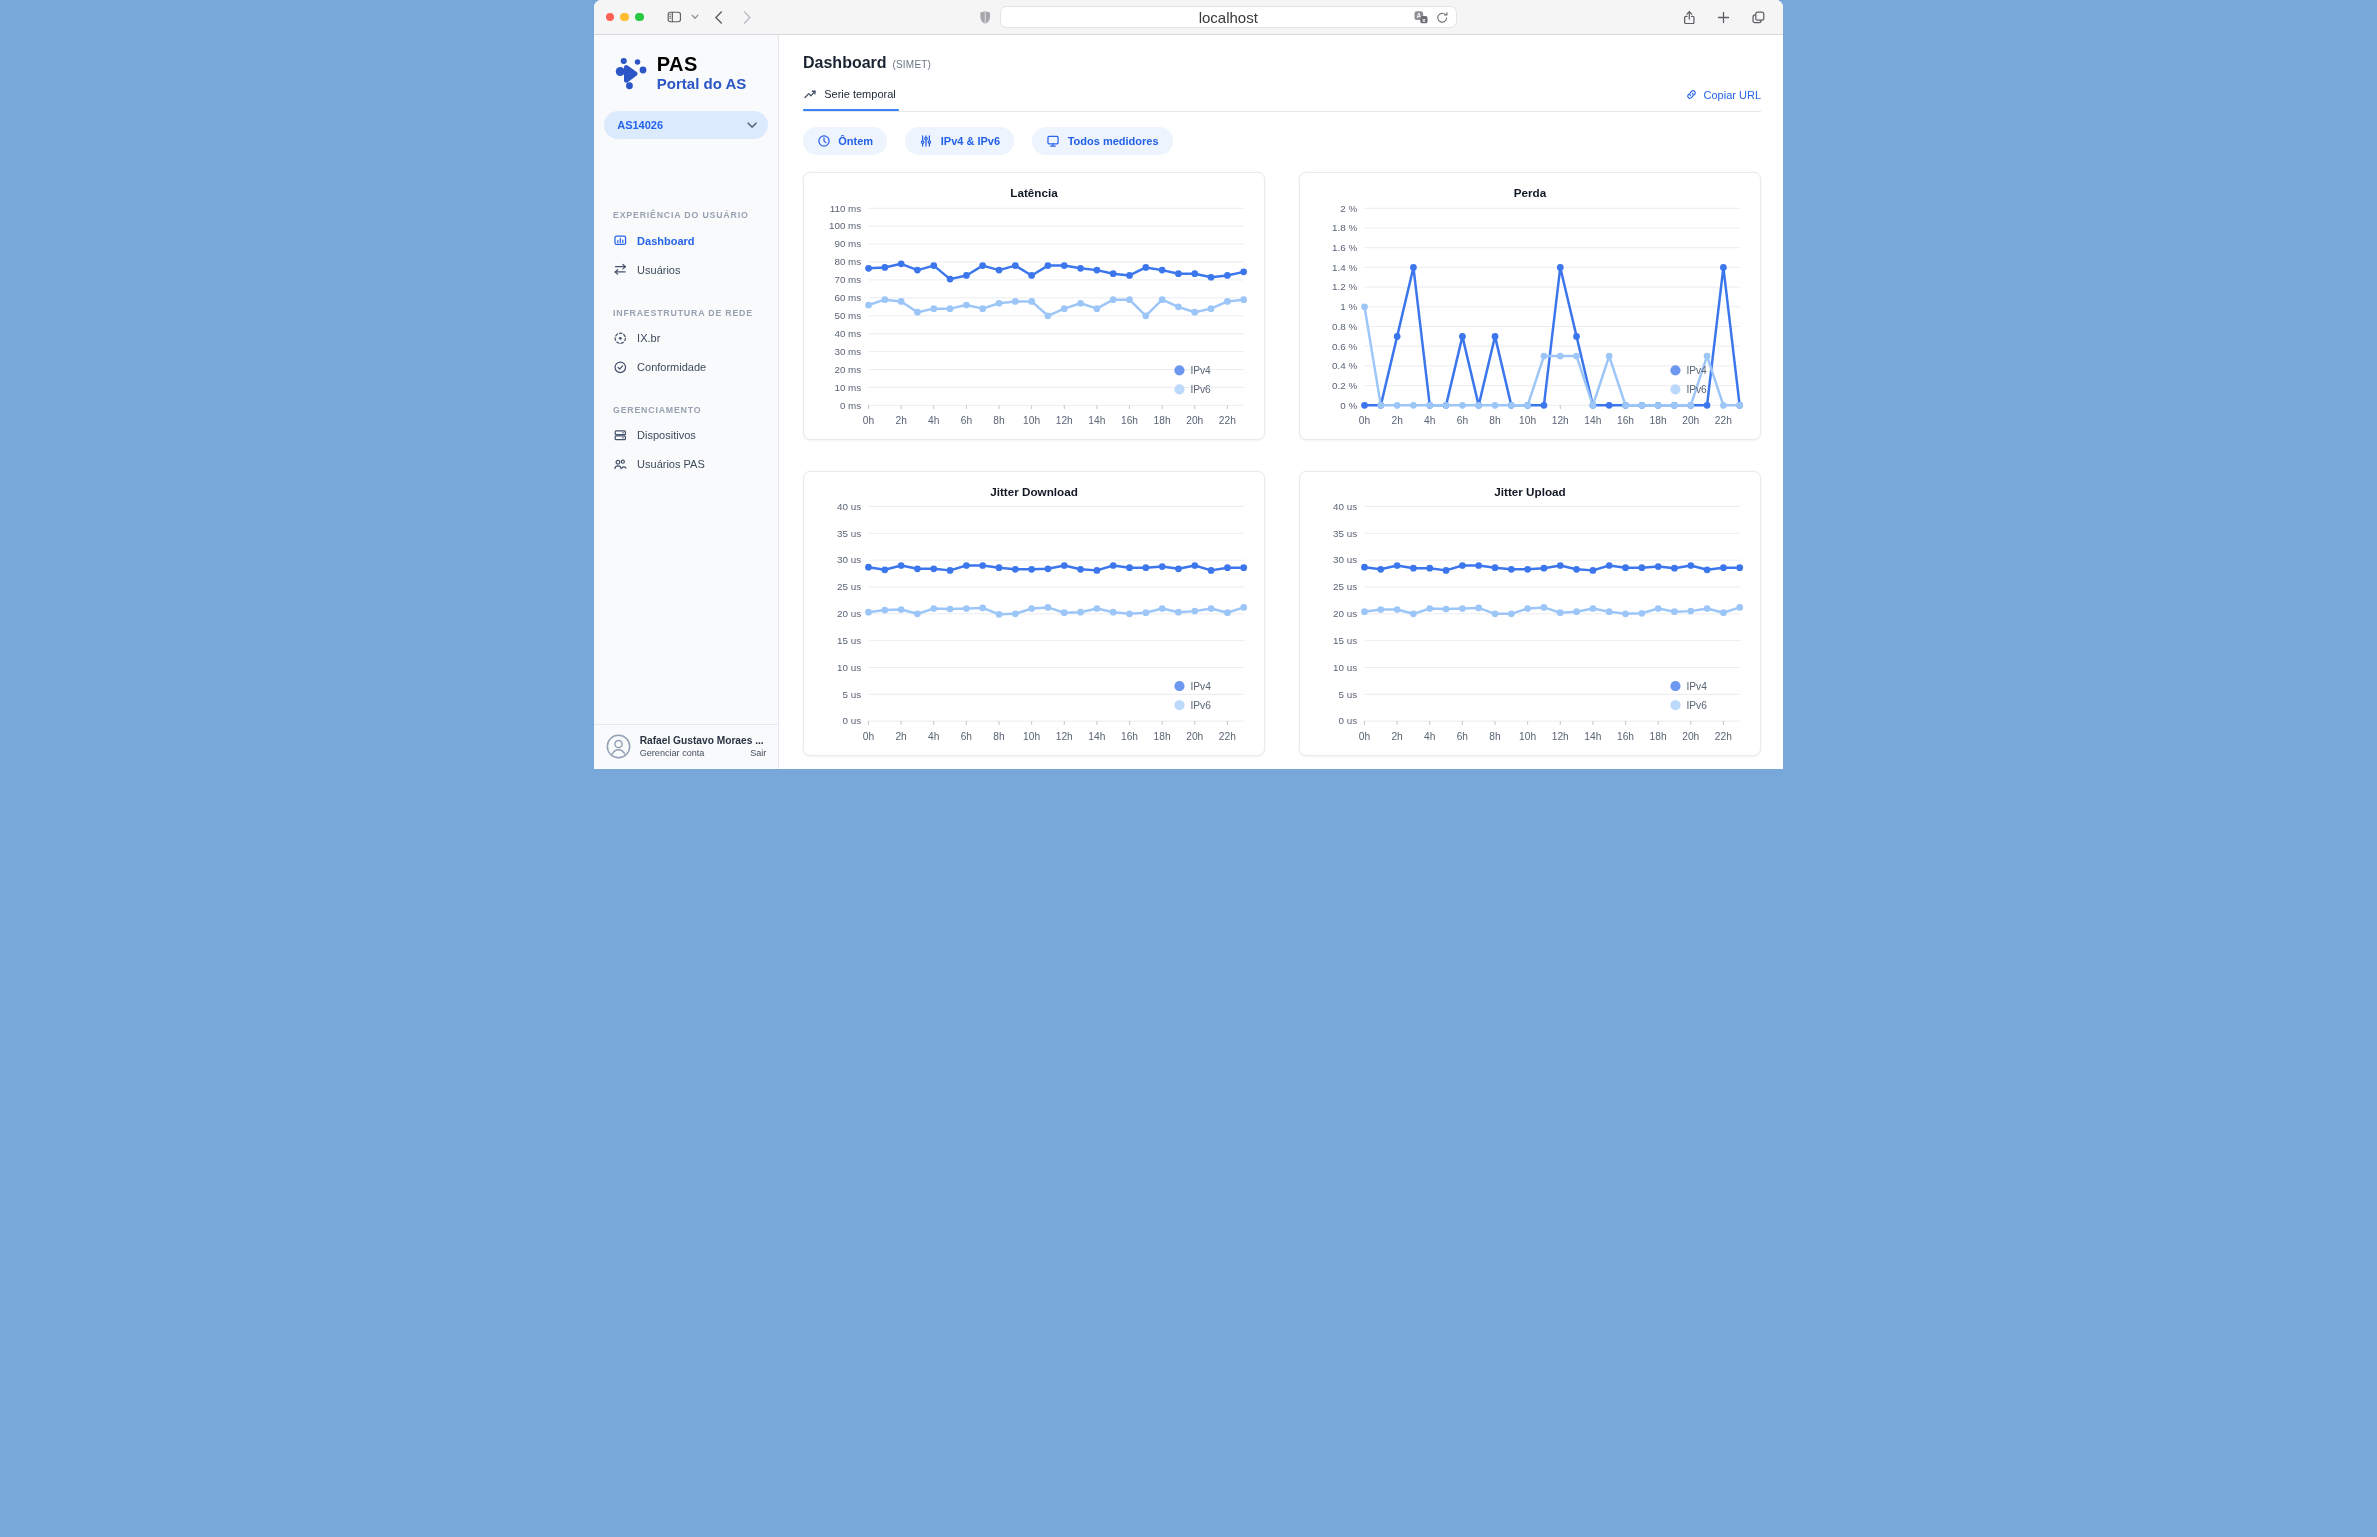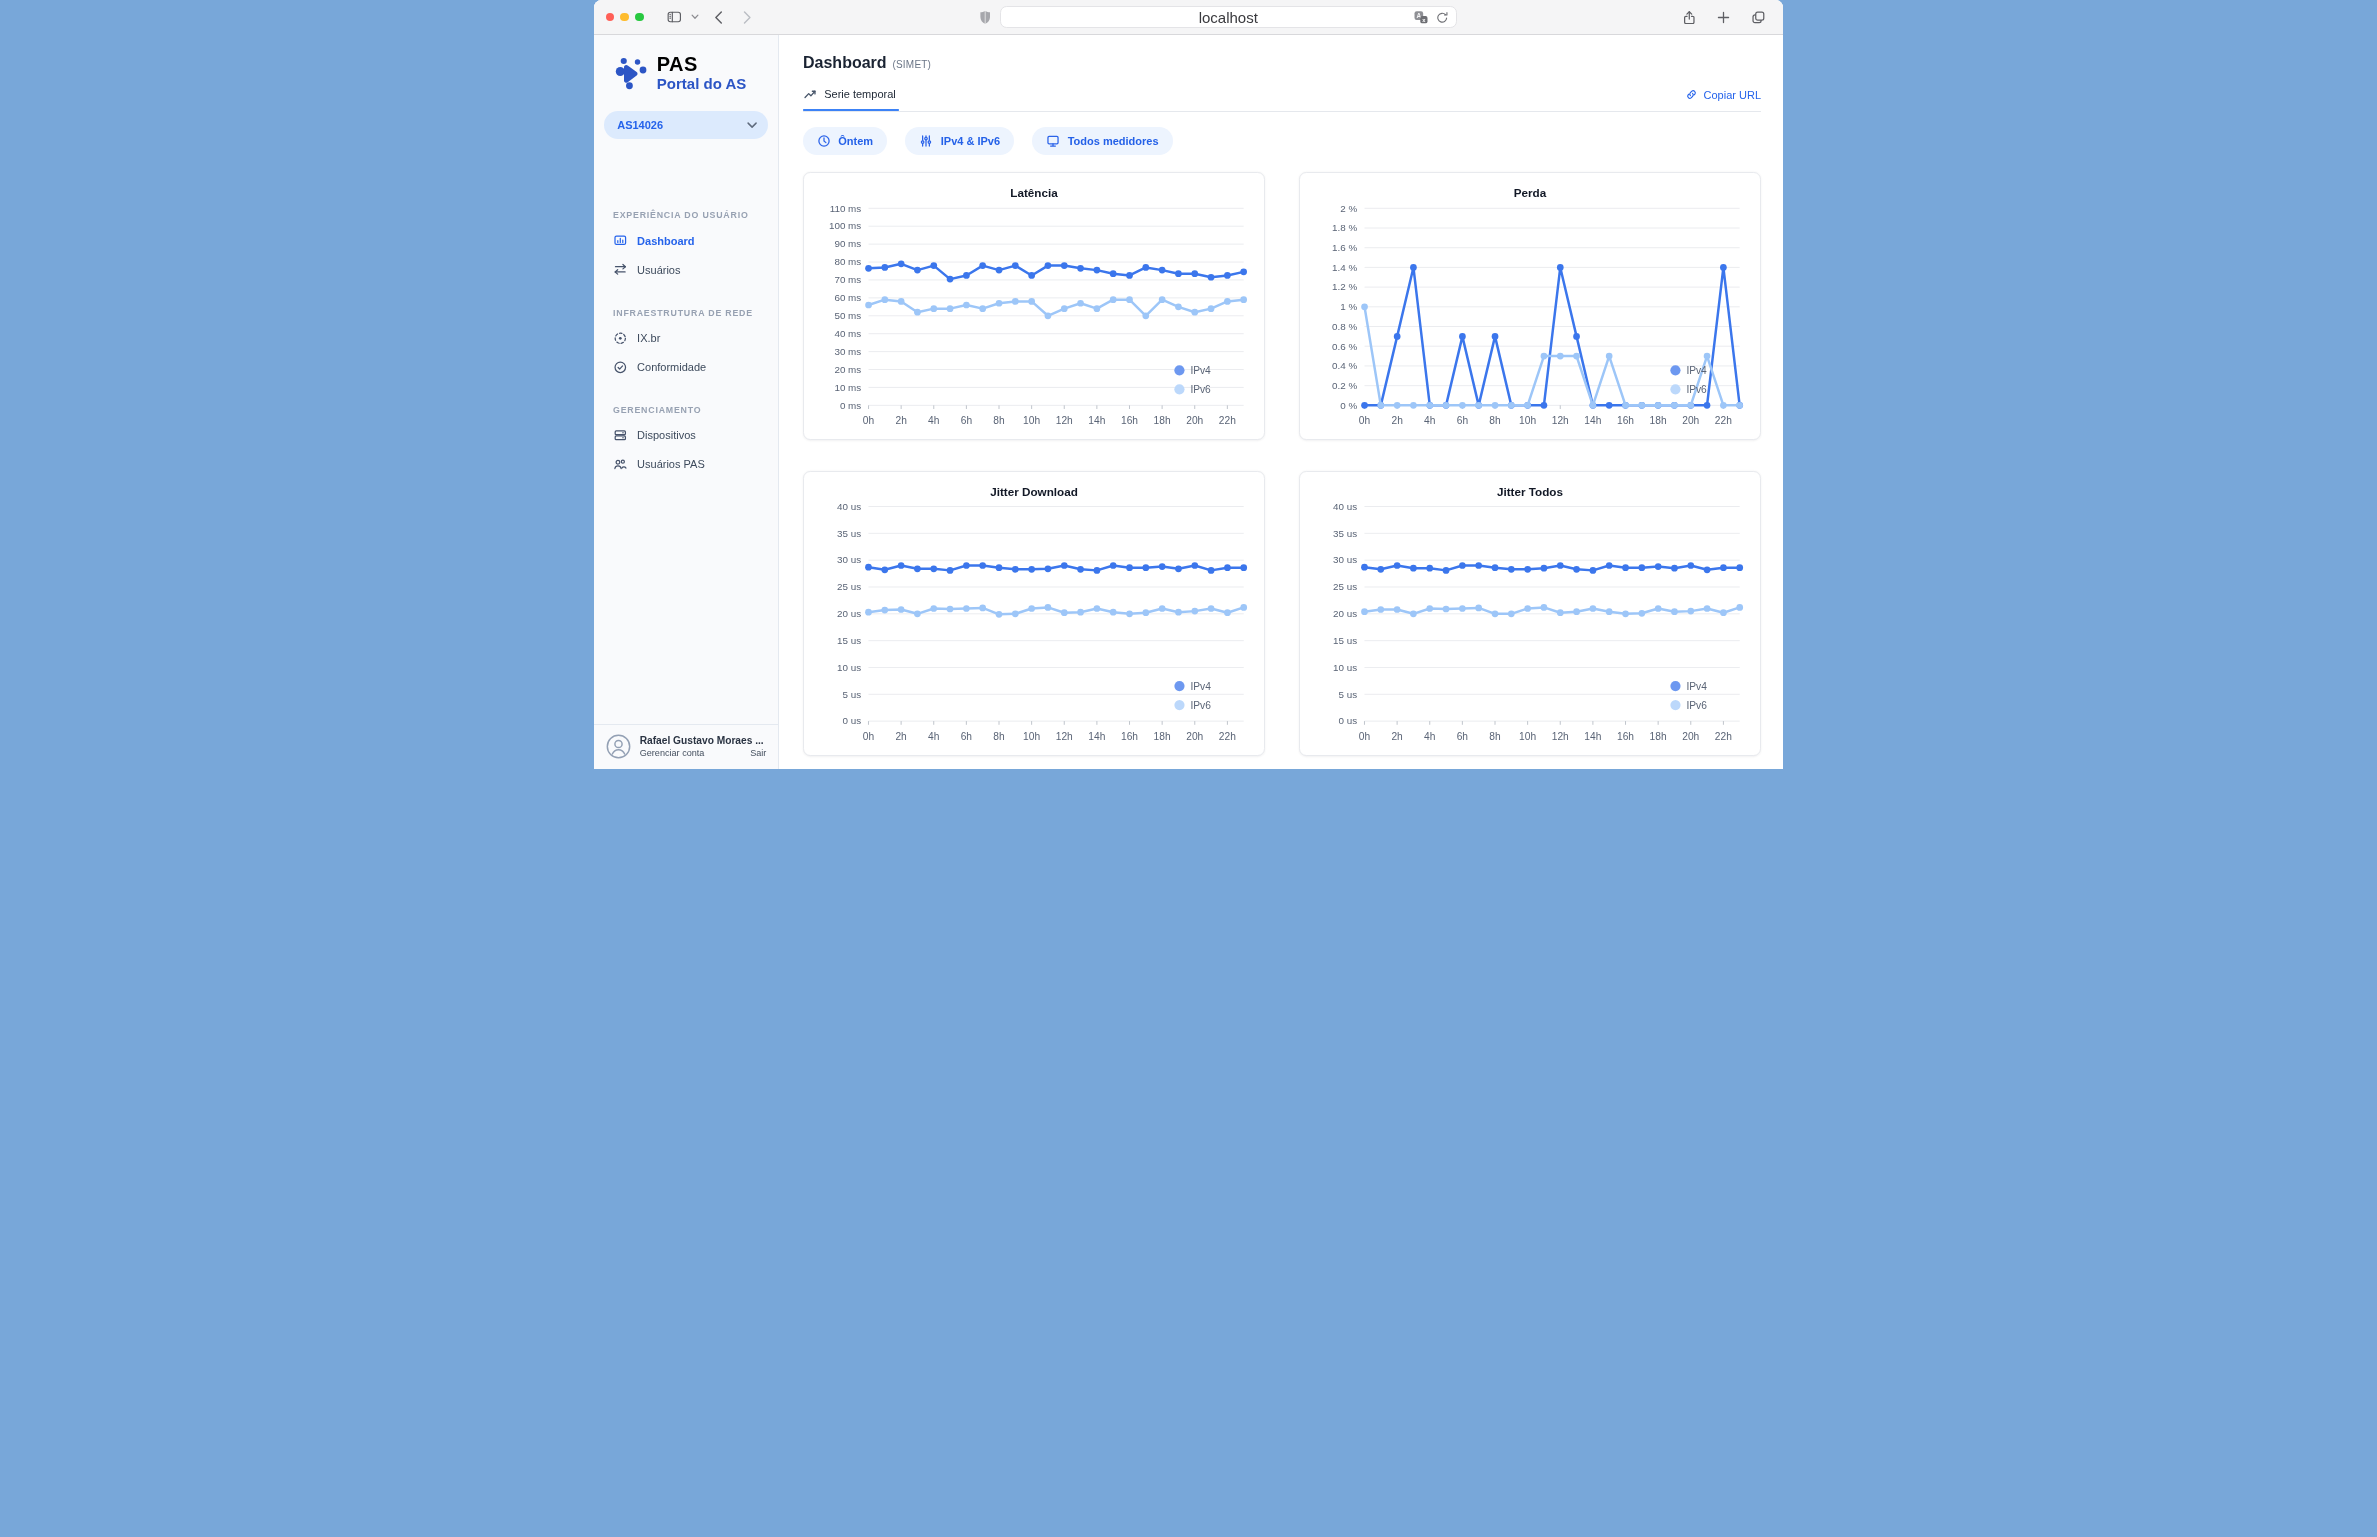--- a/index.html
+++ b/index.html
@@ -637,21 +637,21 @@
               <circle cx="545.3" cy="149.7" r="4.6" fill="#9DC6F8"></circle>
               <circle cx="567.7" cy="155.5" r="4.6" fill="#9DC6F8"></circle>
               <circle cx="590.0" cy="148.2" r="4.6" fill="#9DC6F8"></circle>
               <circle cx="502" cy="256" r="7" fill="#6D98F0"></circle>
               <text x="517" y="261" fill="#5a6476" font-size="14">IPv4</text>
               <circle cx="502" cy="282" r="7" fill="#BCD8FB"></circle>
               <text x="517" y="287" fill="#5a6476" font-size="14">IPv6</text>
             </svg>
         </section>
         <section class="card">
-          <h3>Jitter Todos</h3>
+          <h3>Jitter Upload</h3>
           <svg class="chart c-bot" viewBox="0 0 606 346">
               <line x1="76" y1="304" x2="590" y2="304" stroke="#e4e5e9" stroke-width="1"></line>
               <text x="66" y="308.5" text-anchor="end" fill="#5a6476" font-size="13.5">0 us</text>
               <line x1="76" y1="267.25" x2="590" y2="267.25" stroke="#e4e5e9" stroke-width="1"></line>
               <text x="66" y="271.75" text-anchor="end" fill="#5a6476" font-size="13.5">5 us</text>
               <line x1="76" y1="230.5" x2="590" y2="230.5" stroke="#e4e5e9" stroke-width="1"></line>
               <text x="66" y="235" text-anchor="end" fill="#5a6476" font-size="13.5">10 us</text>
               <line x1="76" y1="193.75" x2="590" y2="193.75" stroke="#e4e5e9" stroke-width="1"></line>
               <text x="66" y="198.25" text-anchor="end" fill="#5a6476" font-size="13.5">15 us</text>
               <line x1="76" y1="157" x2="590" y2="157" stroke="#e4e5e9" stroke-width="1"></line>

